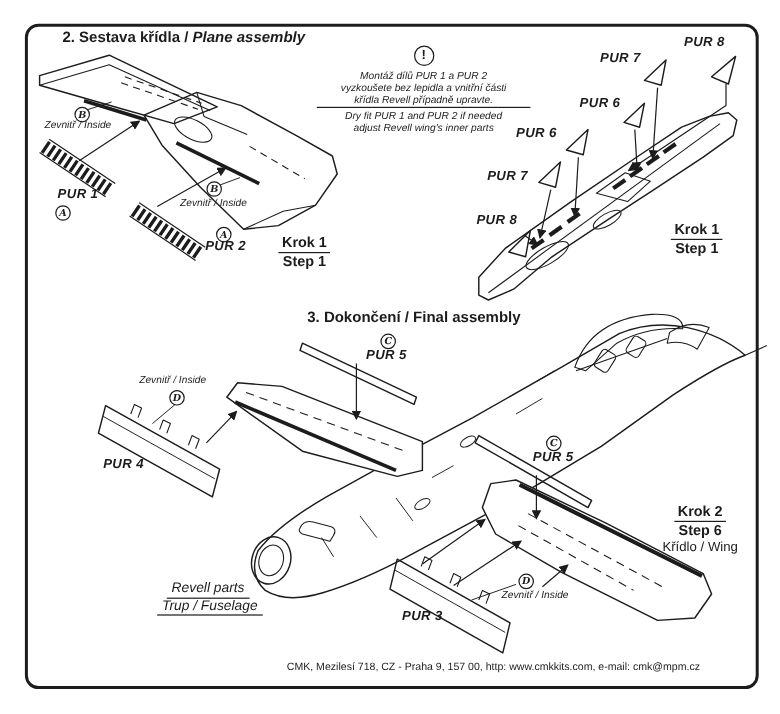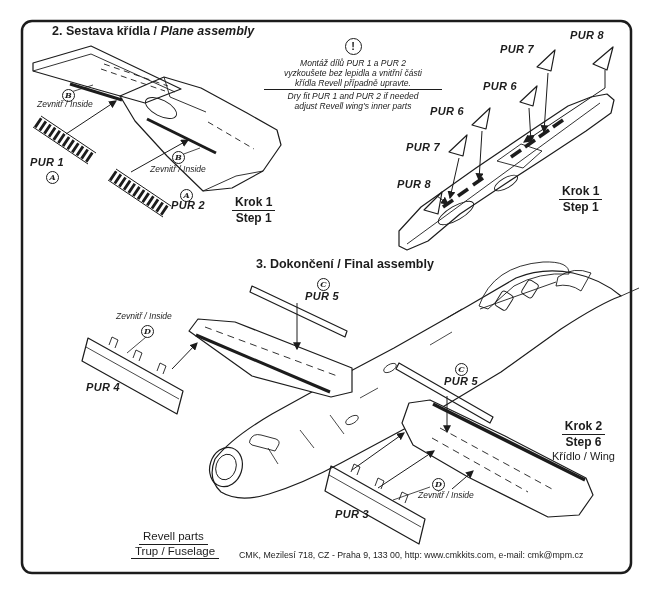--- a/index.html
+++ b/index.html
@@ -16,21 +16,21 @@
           font:italic bold 8px "DejaVu Serif",serif;text-align:center;line-height:10px;background:#fff;}
   .stepblock{text-align:center;font-size:12px;font-weight:bold;}
   .stepblock .u{display:inline-block;border-bottom:1.5px solid #1c1c1c;padding:0 3px 1px;}
   .stepblock .s2{display:block;padding-top:1px;}
   .stepblock .sub{display:block;font-weight:normal;font-size:11px;padding-top:1px;text-align:right;}
   .warnbox{position:absolute;left:264px;top:38px;width:178px;text-align:center;}
   .warnbox .wicon{width:15px;height:15px;border:1.6px solid #1c1c1c;border-radius:50%;
                   margin:0 auto 3px;font:bold 11px "Liberation Sans",sans-serif;line-height:14px;}
   .warnbox p{margin:0;font-size:8.5px;font-style:italic;line-height:10px;}
   .warnbox hr{border:none;border-top:1px solid #1c1c1c;margin:1px 0 1px;}
-  .revell{font-size:11.5px;margin-top:46px;}
+  .revell{font-size:11.5px;font-style:italic;}
   .revell div{border-bottom:1.2px solid #1c1c1c;padding:0 4px 1px;}
   .revell .r1{margin-left:8px;display:inline-block;}
   .footer{font-size:8.8px;}
 </style>
 </head>
 <body>
 
 <div id="sheet">
 
   <svg id="art" width="650" height="595" viewBox="0 0 650 595">
@@ -163,21 +163,21 @@
     <p>Montáž dílů PUR 1 a PUR 2</p>
     <p>vyzkoušete bez lepidla a vnitřní části</p>
     <p>křídla Revell případně upravte.</p>
     <hr>
     <p>Dry fit PUR 1 and PUR 2 if needed</p>
     <p>adjust Revell wing's inner parts</p>
   </div>
 
   <div class="marker" style="left:62px;top:89px;">B</div>
   <div class="lbl inside" style="left:37px;top:100px;">Zevnitř / Inside</div>
-  <div class="lbl pur" style="left:30px;top:156px;">PUR 1</div>
+  <div class="lbl pur" style="left:48px;top:156px;">PUR 1</div>
   <div class="marker" style="left:46px;top:171px;">A</div>
   <div class="marker" style="left:172px;top:151px;">B</div>
   <div class="lbl inside" style="left:150px;top:165px;">Zevnitř / Inside</div>
   <div class="marker" style="left:180px;top:189px;">A</div>
   <div class="lbl pur" style="left:171px;top:199px;">PUR 2</div>
   <div class="lbl stepblock" style="left:232px;top:196px;">
     <span class="u">Krok 1</span>
     <span class="s2">Step 1</span>
   </div>
 
@@ -213,15 +213,15 @@
     <span class="u">Krok 2</span>
     <span class="s2">Step 6</span>
     <span class="sub">Křídlo / Wing</span>
   </div>
 
   <div class="lbl revell" style="left:131px;top:484px;">
     <div class="r1">Revell parts</div>
     <div>Trup / Fuselage</div>
   </div>
 
-  <div class="lbl footer" style="left:239px;top:551px;">CMK, Mezilesí 718, CZ - Praha 9, 133 00,  http: www.cmkkits.com, e-mail: cmk@mpm.cz</div>
+  <div class="lbl footer" style="left:239px;top:551px;">CMK, Mezilesí 718, CZ - Praha 9, 157 00,  http: www.cmkkits.com, e-mail: cmk@mpm.cz</div>
 
 </div>
 
 </body></html>

